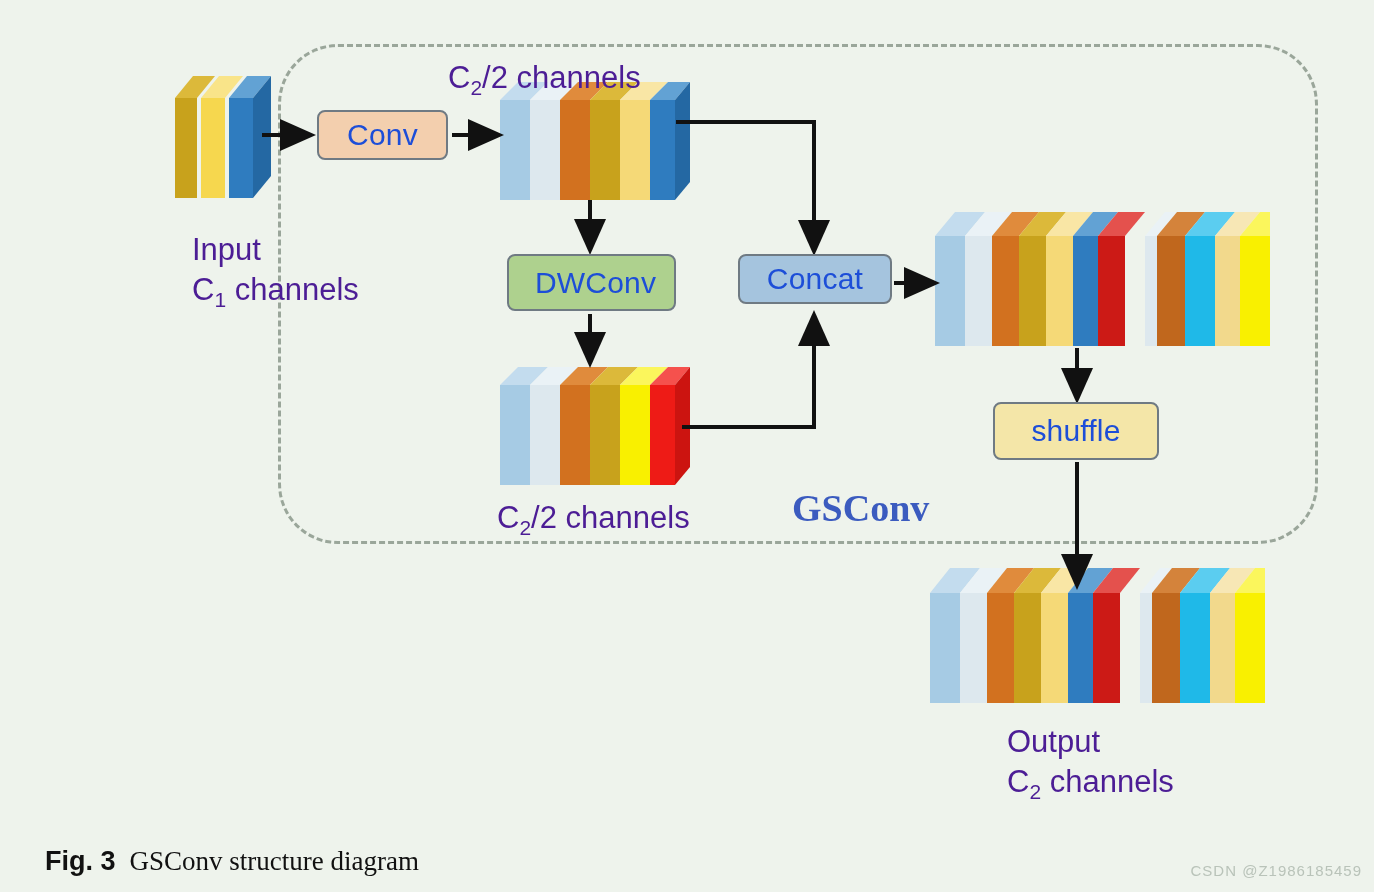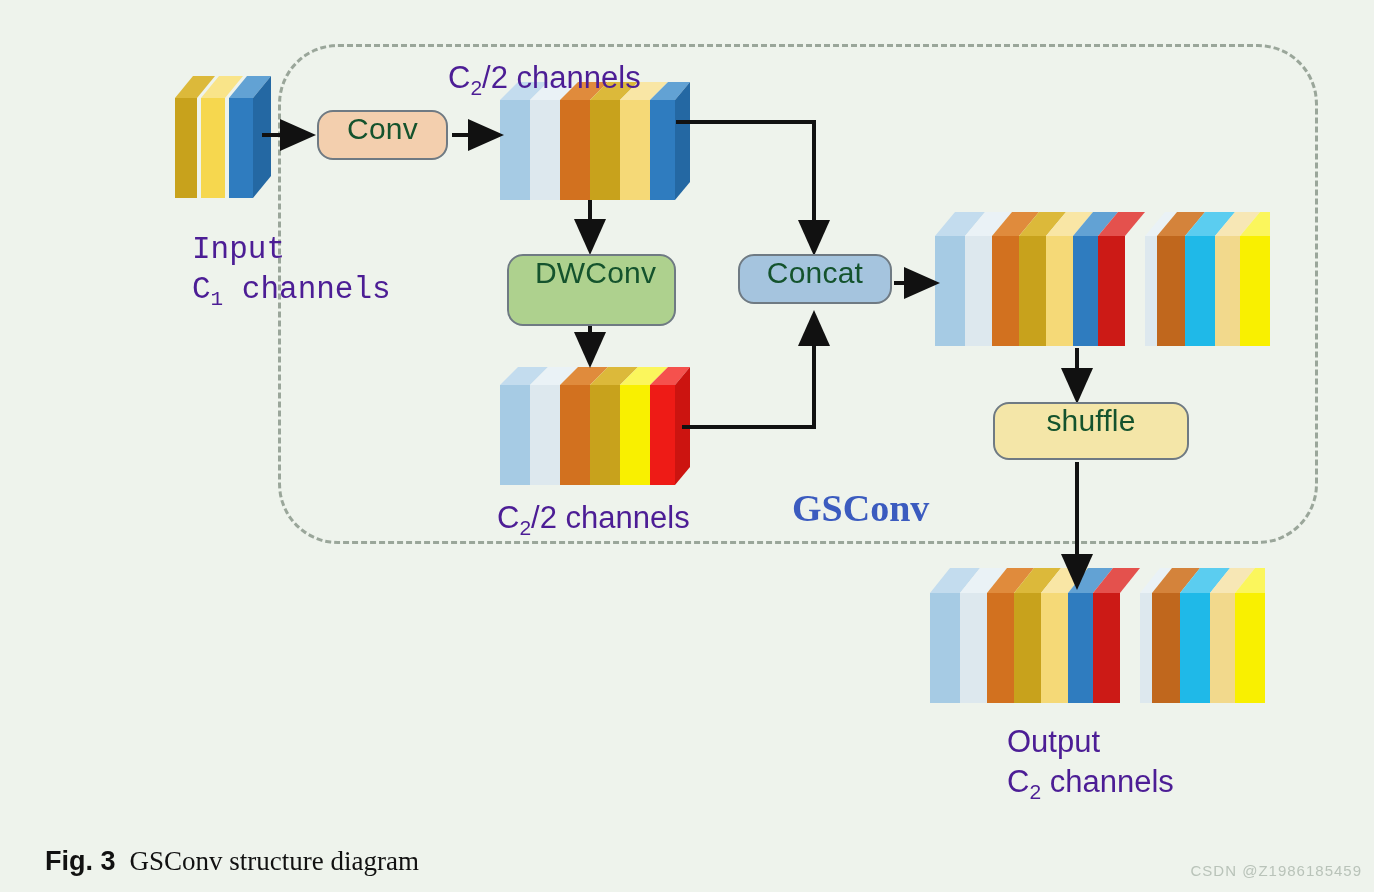--- a/index.html
+++ b/index.html
@@ -34,49 +34,49 @@
     height: 500px;
     border: 3px dashed #9aa69a;
     border-radius: 60px;
     box-sizing: border-box;
   }
   
   .proc-box {
     position: absolute;
     box-sizing: border-box;
     border: 2px solid #6f7a83;
-    border-radius: 16px;
+    border-radius: 8px;
     display: flex;
-    align-items: flex-start;
+    align-items: center;
     justify-content: center;
-    color: #14532d;
+    color: #1d4ed8;
     font-size: 30px;
     letter-spacing: 0.2px;
     white-space: nowrap;
   }
   #box-conv   { left: 317px; top: 110px; width: 131px; height: 50px;
                 background: #f3cfae; }
-  #box-dwconv { left: 507px; top: 254px; width: 169px; height: 72px;
+  #box-dwconv { left: 507px; top: 254px; width: 169px; height: 57px;
                 background: #aed18e; padding-left: 8px; }
   #box-concat { left: 738px; top: 254px; width: 154px; height: 50px;
                 background: #a5c4de; }
-  #box-shuffle{ left: 993px; top: 402px; width: 196px; height: 58px;
+  #box-shuffle{ left: 993px; top: 402px; width: 166px; height: 58px;
                 background: #f4e6a8; }
 
   
   .lbl {
     position: absolute;
     color: #4c1d95;
     font-size: 31px;
     line-height: 40px;
     white-space: pre;
   }
   .lbl sub { font-size: 21px; }
   #lbl-c22-top     { left: 448px; top: 58px; }
-  #lbl-input       { left: 192px; top: 230px; font-family: Liberation Mono, monospace; }
+  #lbl-input       { left: 192px; top: 230px; }
   #lbl-c22-bottom  { left: 497px; top: 498px; }
   #lbl-output      { left: 1007px; top: 722px; }
 
   #lbl-gsconv {
     position: absolute;
     left: 792px;
     top: 486px;
     font-family: "Liberation Serif", serif;
     font-size: 38px;
     color: #3b5bbf;

